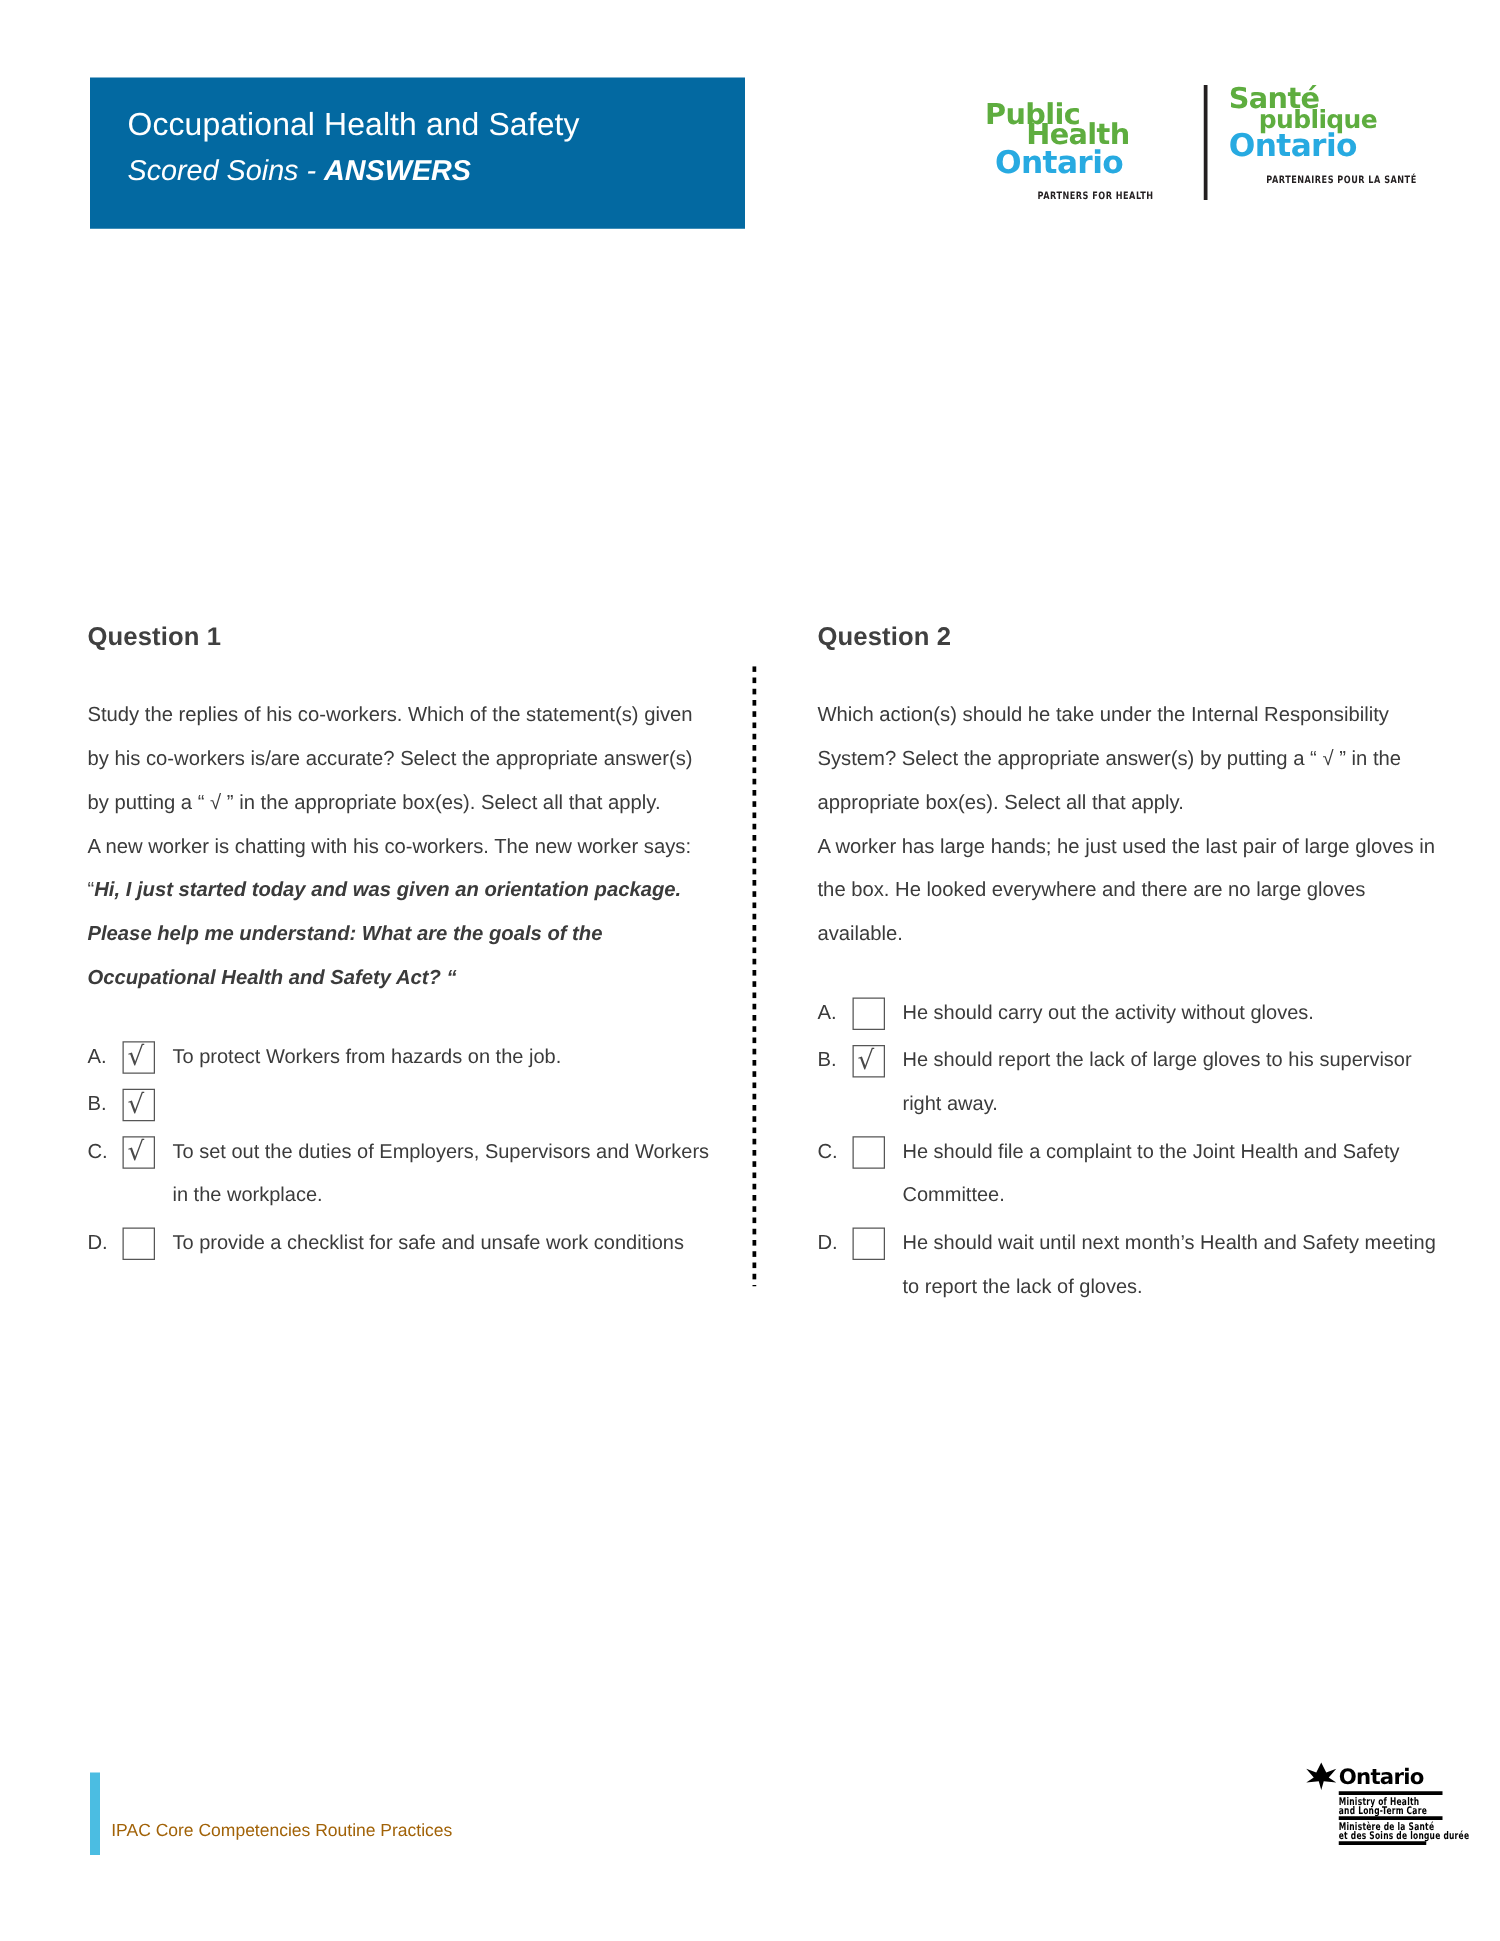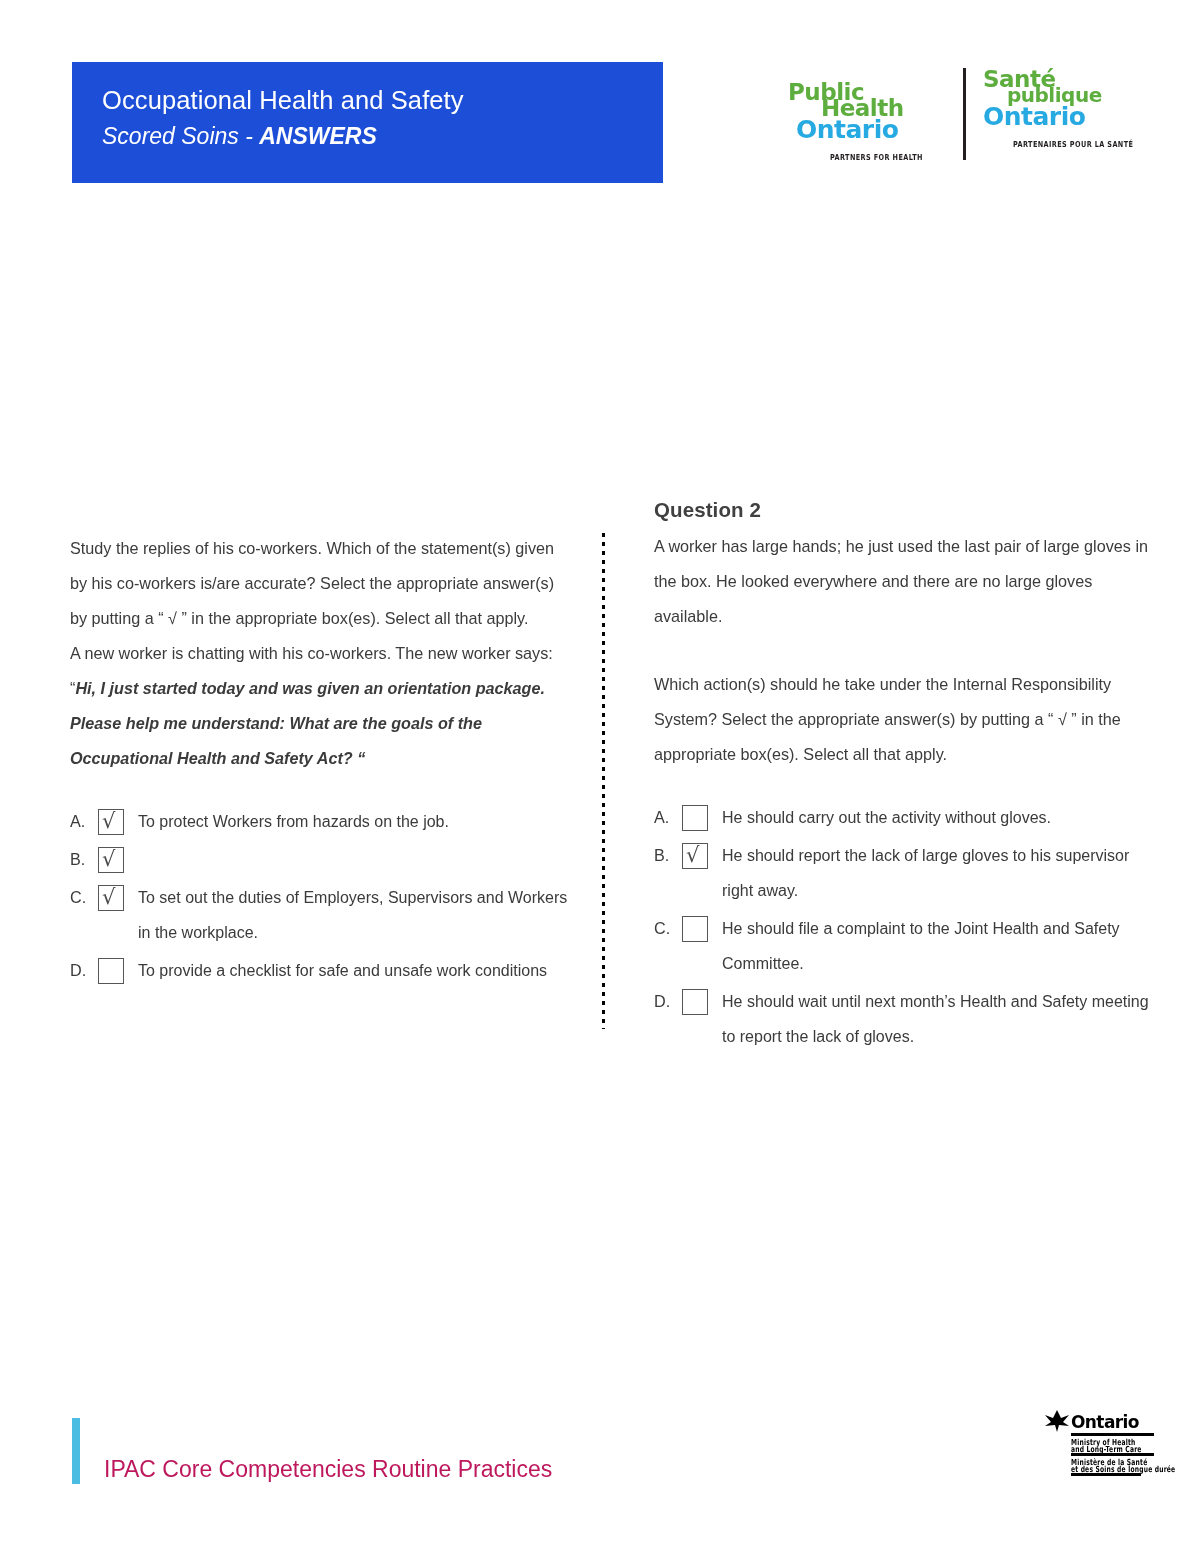--- a/index.html
+++ b/index.html
@@ -15,23 +15,23 @@
     font-family: "Liberation Sans", "DejaVu Sans", sans-serif;
     color: #3a3a3a;
     overflow: hidden;
   }
 
   
   .header-bar {
     position: absolute;
     left: 72px;
     top: 62px;
-    width: 591px;
+    width: 524px;
     height: 121px;
-    background: #1d4ed8;
+    background: #0369a1;
     box-sizing: border-box;
   }
   .header-title {
     position: absolute;
     left: 30px;
     top: 24px;
     font-size: 25.5px;
     color: #ffffff;
     letter-spacing: 0.1px;
     white-space: nowrap;
@@ -200,24 +200,24 @@
   .footer-accent {
     position: absolute;
     left: 72px;
     top: 1418px;
     width: 8px;
     height: 66px;
     background: #4BBDE2;
   }
   .footer-text {
     position: absolute;
-    left: 104px;
+    left: 89px;
     top: 1456px;
-    font-size: 23px;
-    color: #be185d;
+    font-size: 14px;
+    color: #a16207;
     white-space: nowrap;
   }
   .ontario-logo {
     position: absolute;
     left: 1044px;
     top: 1406px;
     width: 110px;
     height: 72px;
   }
   .ont-word {
@@ -287,20 +287,21 @@
     <span class="logo-line lg-blue  f3">Ontario</span>
     <span class="logo-tagline">PARTENAIRES POUR LA SANTÉ</span>
   </div>
 </div>
 
 <div class="content">
 
   <div class="col-divider"></div>
 
   <div class="column left">
+    <h2 class="q-title">Question 1</h2>
     <p class="q-para spaced">Study the replies of his co-workers. Which of the statement(s) given by his co-workers is/are accurate? Select the appropriate answer(s) by putting a “ √ ” in the appropriate box(es). Select all that apply.</p>
     <p class="q-para"><span>A new worker is chatting with his co-workers. The new worker says: “</span><span class="quoted-bold">Hi, I just started today and was given an orientation package. Please help me understand: What are the goals of the Occupational Health and Safety Act? “</span></p>
 
     <ul class="options">
       <li class="option-row">
         <span class="option-letter">A.</span>
         <span class="checkbox">
             <span class="tick">√</span>
           </span>
         <span class="option-text">To protect Workers from hazards on the job.</span>
@@ -323,22 +324,22 @@
         <span class="checkbox">
             <span class="tick"></span>
           </span>
         <span class="option-text">To provide a checklist for safe and unsafe work conditions</span>
       </li>
     </ul>
   </div>
 
   <div class="column right">
     <h2 class="q-title">Question 2</h2>
+    <p class="q-para spaced">Which action(s) should he take under the Internal Responsibility System? Select the appropriate answer(s) by putting a “ √ ” in the appropriate box(es). Select all that apply.</p>
     <p class="q-para">A worker has large hands; he just used the last pair of large gloves in the box. He looked everywhere and there are no large gloves available.</p>
-    <p class="q-para spaced">Which action(s) should he take under the Internal Responsibility System? Select the appropriate answer(s) by putting a “ √ ” in the appropriate box(es). Select all that apply.</p>
 
     <ul class="options">
       <li class="option-row">
         <span class="option-letter">A.</span>
         <span class="checkbox">
             <span class="tick"></span>
           </span>
         <span class="option-text">He should carry out the activity without gloves.</span>
       </li>
       <li class="option-row">

